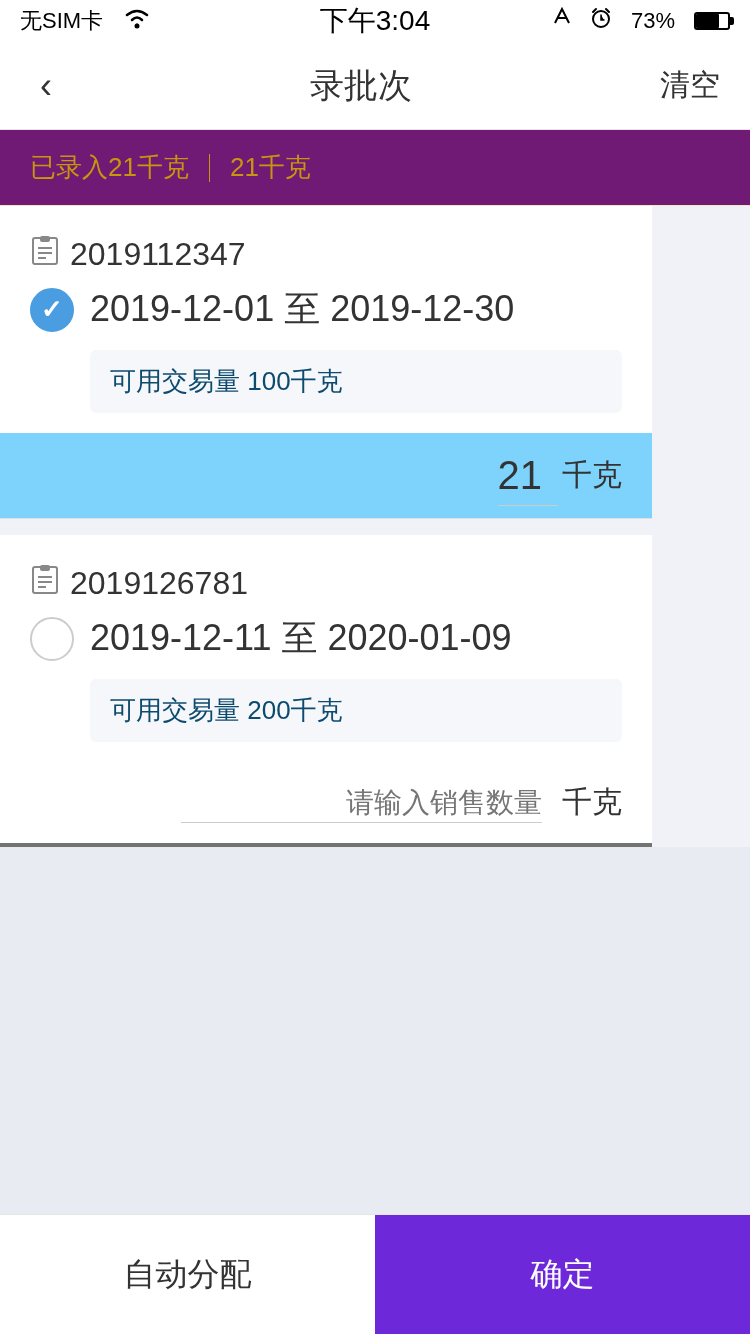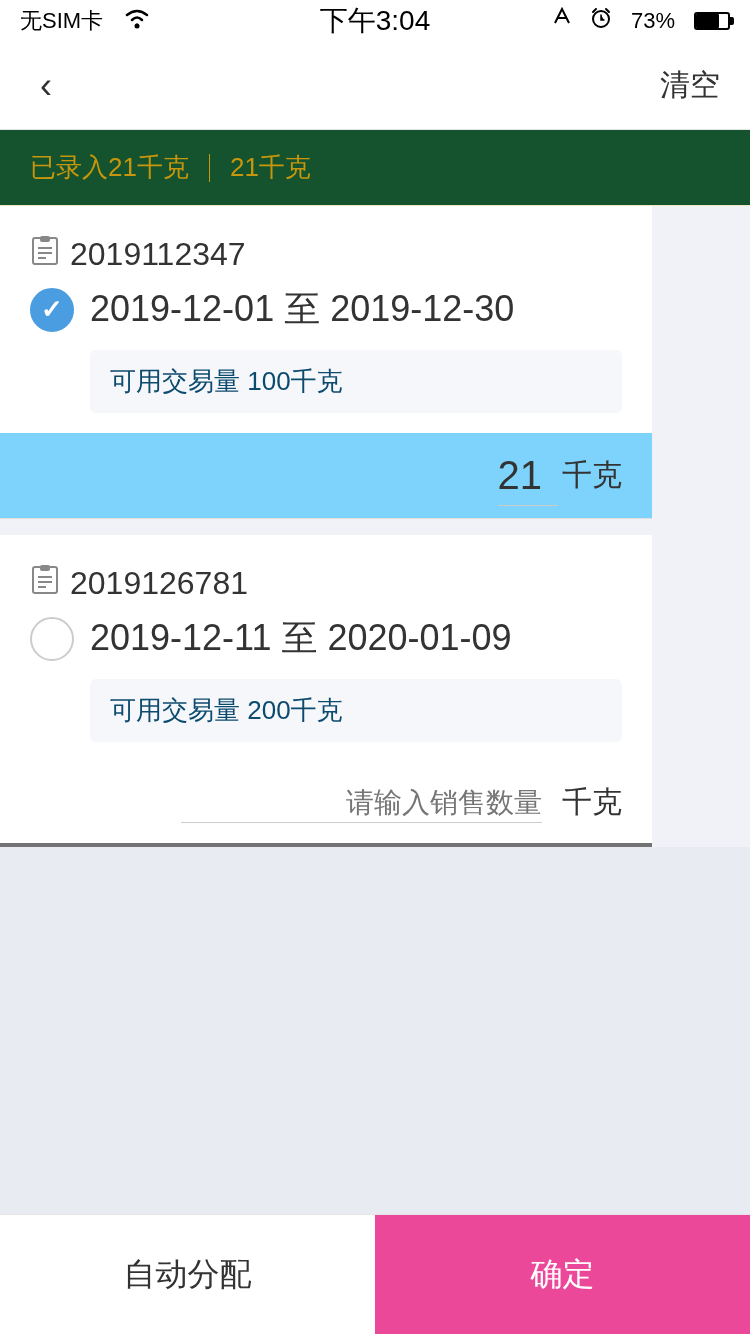--- a/index.html
+++ b/index.html
@@ -94,21 +94,21 @@
     }
     .nav-action {
       font-size: 30px;
       color: #333;
       cursor: pointer;
     }
 
     
     .info-banner {
       width: 750px;
-      background: #14532d;
+      background: #701a75;
       padding: 20px 30px;
       display: flex;
       align-items: center;
       gap: 20px;
       border-bottom: 1px solid #f0e8c0;
     }
     .info-label {
       font-size: 26px;
       color: #c8960c;
     }
@@ -231,21 +231,21 @@
       border: none;
       cursor: pointer;
     }
     .btn-confirm {
       flex: 1;
       display: flex;
       align-items: center;
       justify-content: center;
       font-size: 32px;
       color: #fff;
-      background: #ec4899;
+      background: #6d28d9;
       border: none;
       cursor: pointer;
     }
   </style>
 </head>
 <body>
 
 <div class="status-bar">
   <div class="status-left">
     <span>无SIM卡</span>
@@ -276,20 +276,21 @@
     </span>
     <span>73%</span>
     <div class="battery-icon">
       <div class="battery-fill"></div>
     </div>
   </div>
 </div>
 
 <div class="nav-bar">
   <span class="nav-back">‹</span>
+  <span class="nav-title">录批次</span>
   <span class="nav-action">清空</span>
 </div>
 
 <div class="info-banner">
   <span class="info-label">已录入21千克</span>
   <div class="info-divider"></div>
   <span class="info-value">21千克</span>
 </div>
 
 <div class="main-content">

